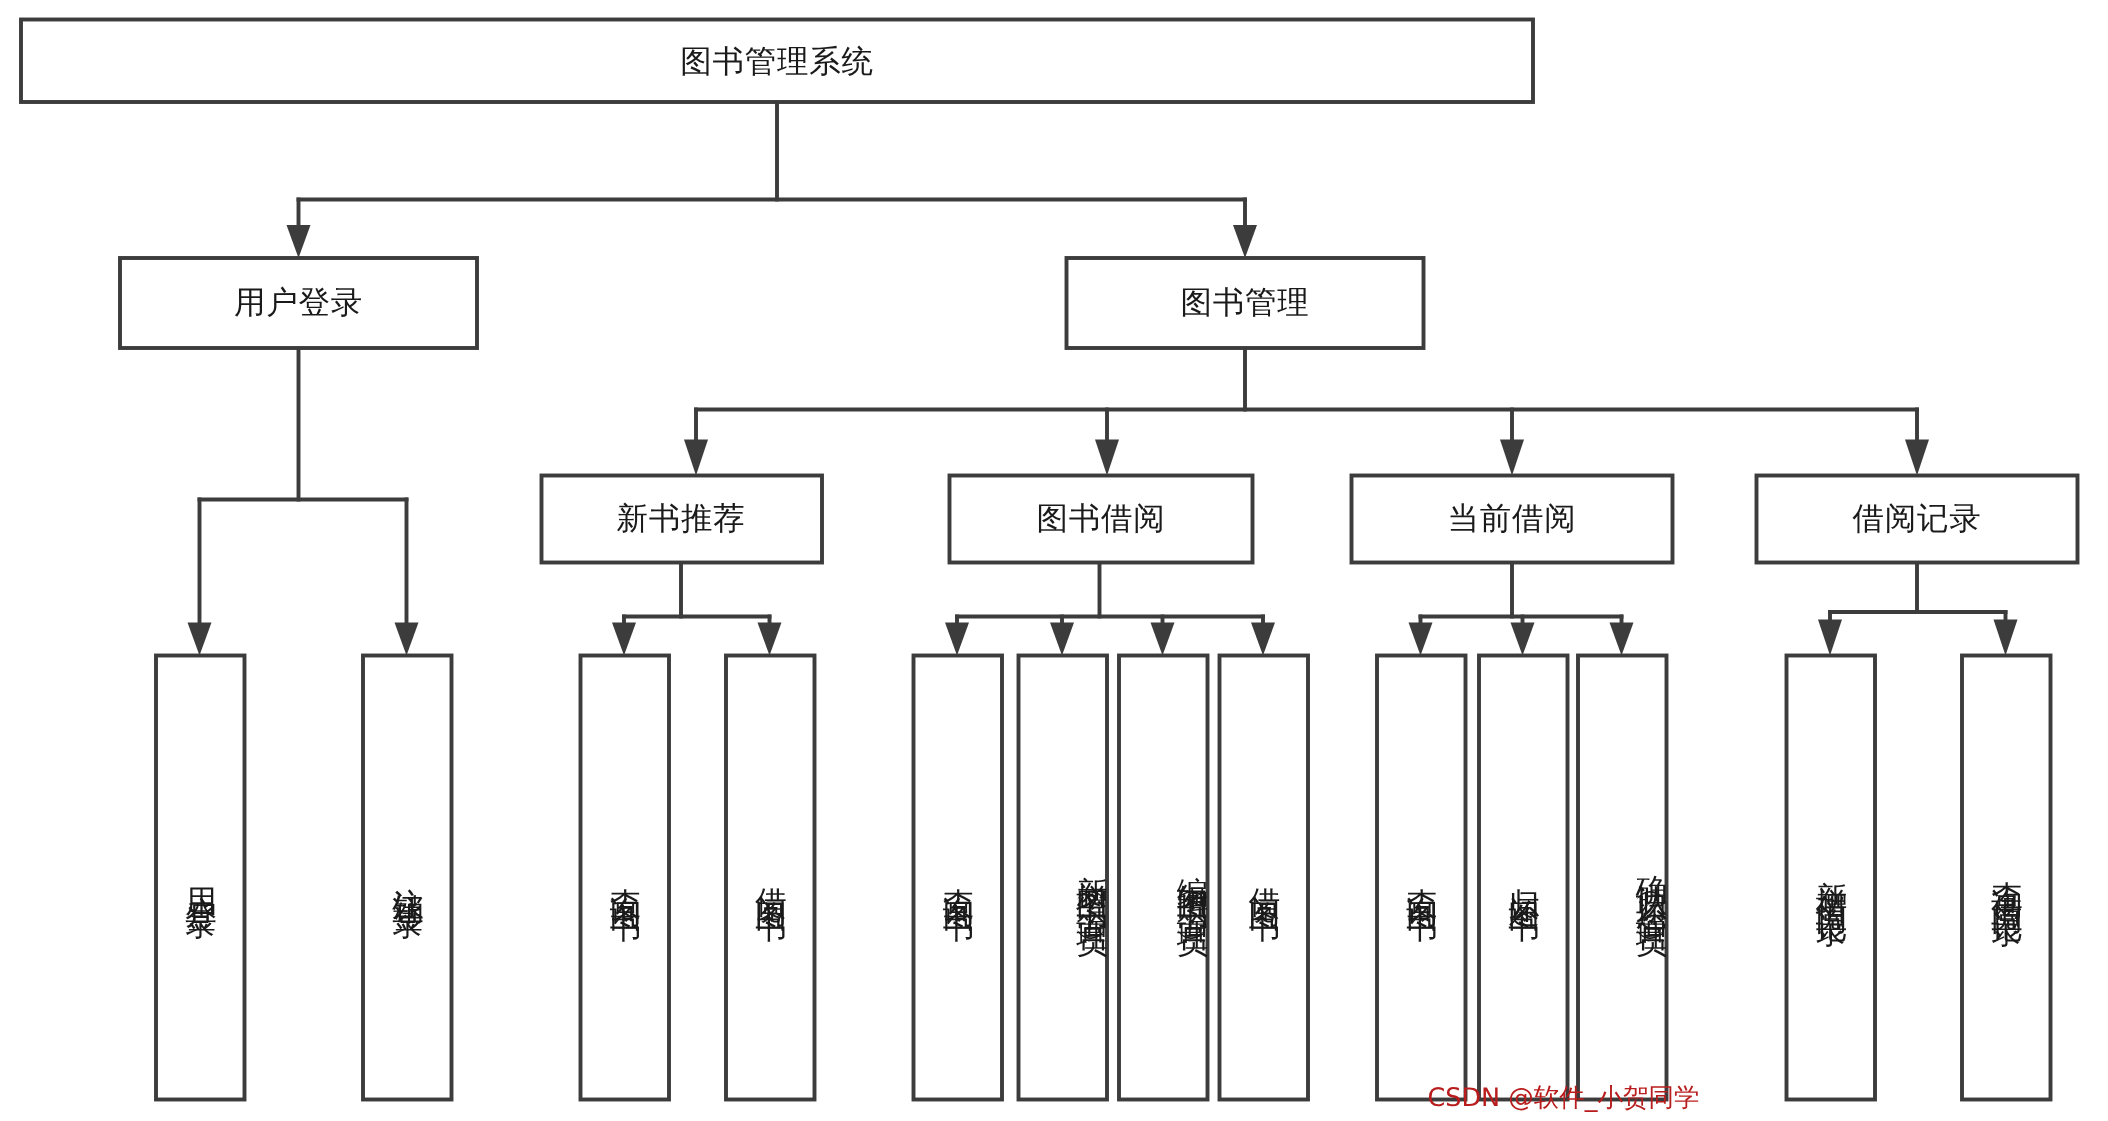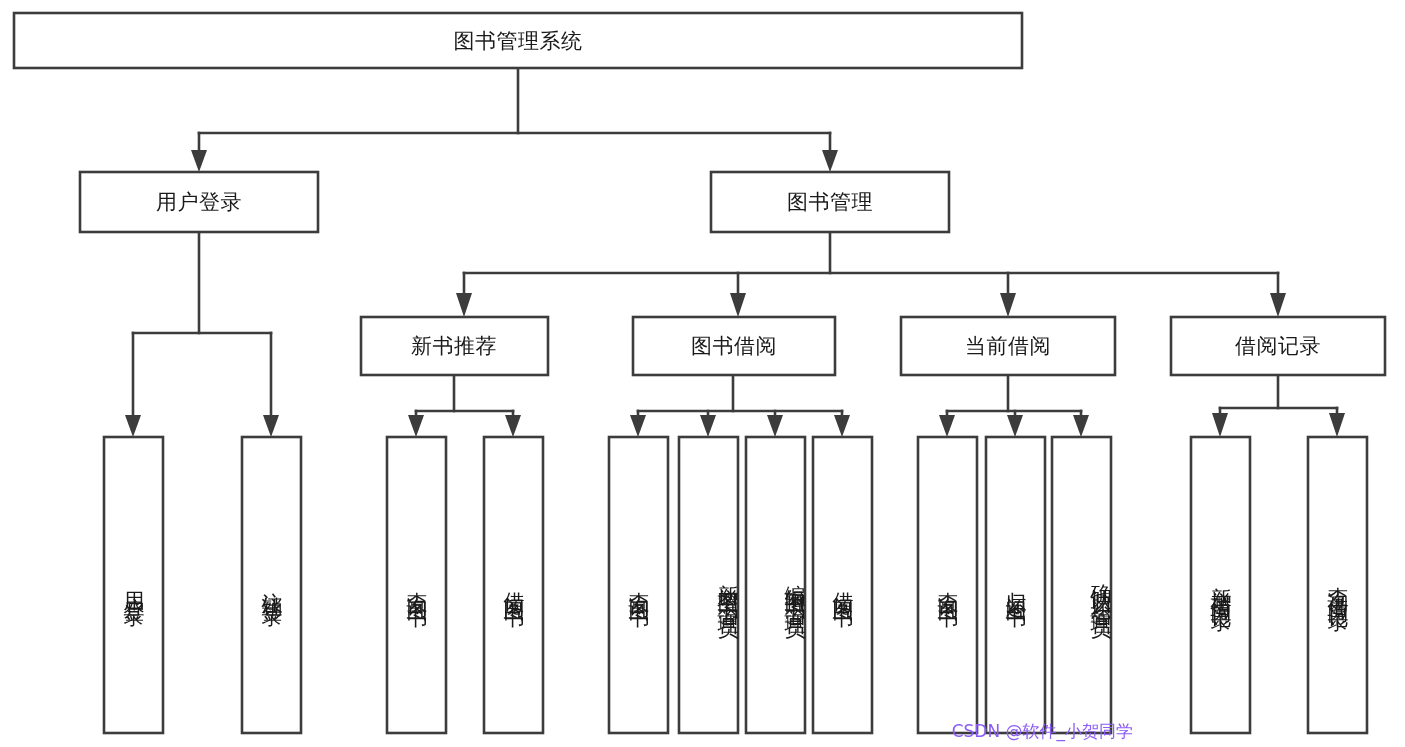--- a/index.html
+++ b/index.html
@@ -30,21 +30,21 @@
     line-height:1;
     letter-spacing:5px;
     white-space:nowrap;
     text-align:center;
     pointer-events:none;
   }
   .watermark{
     position:absolute;
     right:10px;bottom:4px;
     font-size:17px;
-    color:#8b5cf6;
+    color:#b91c1c;
     font-family:"DejaVu Sans","Liberation Sans",sans-serif;
     white-space:nowrap;
     user-select:none;
   }
 </style>
 </head>
 <body>
 
 <div id="diagram-root">
 

